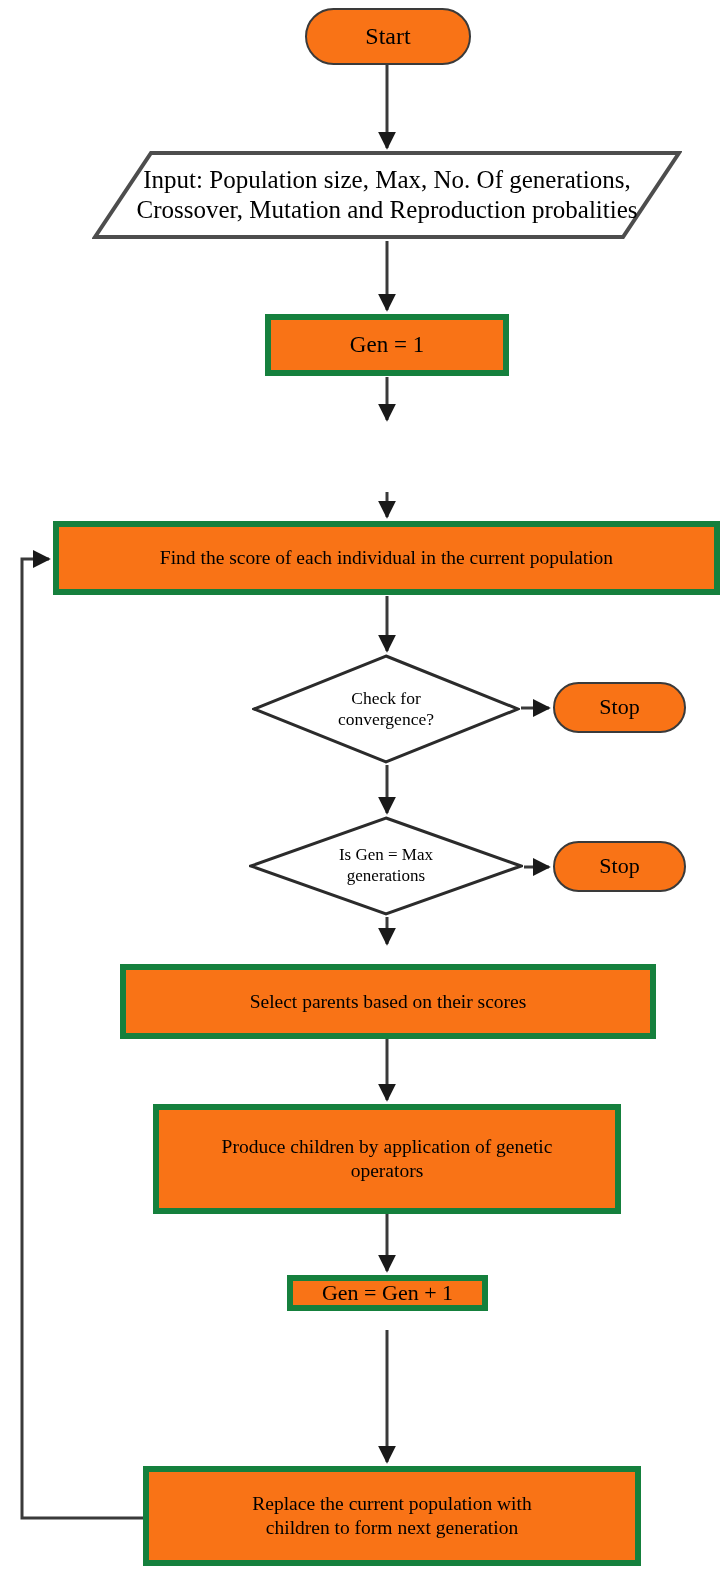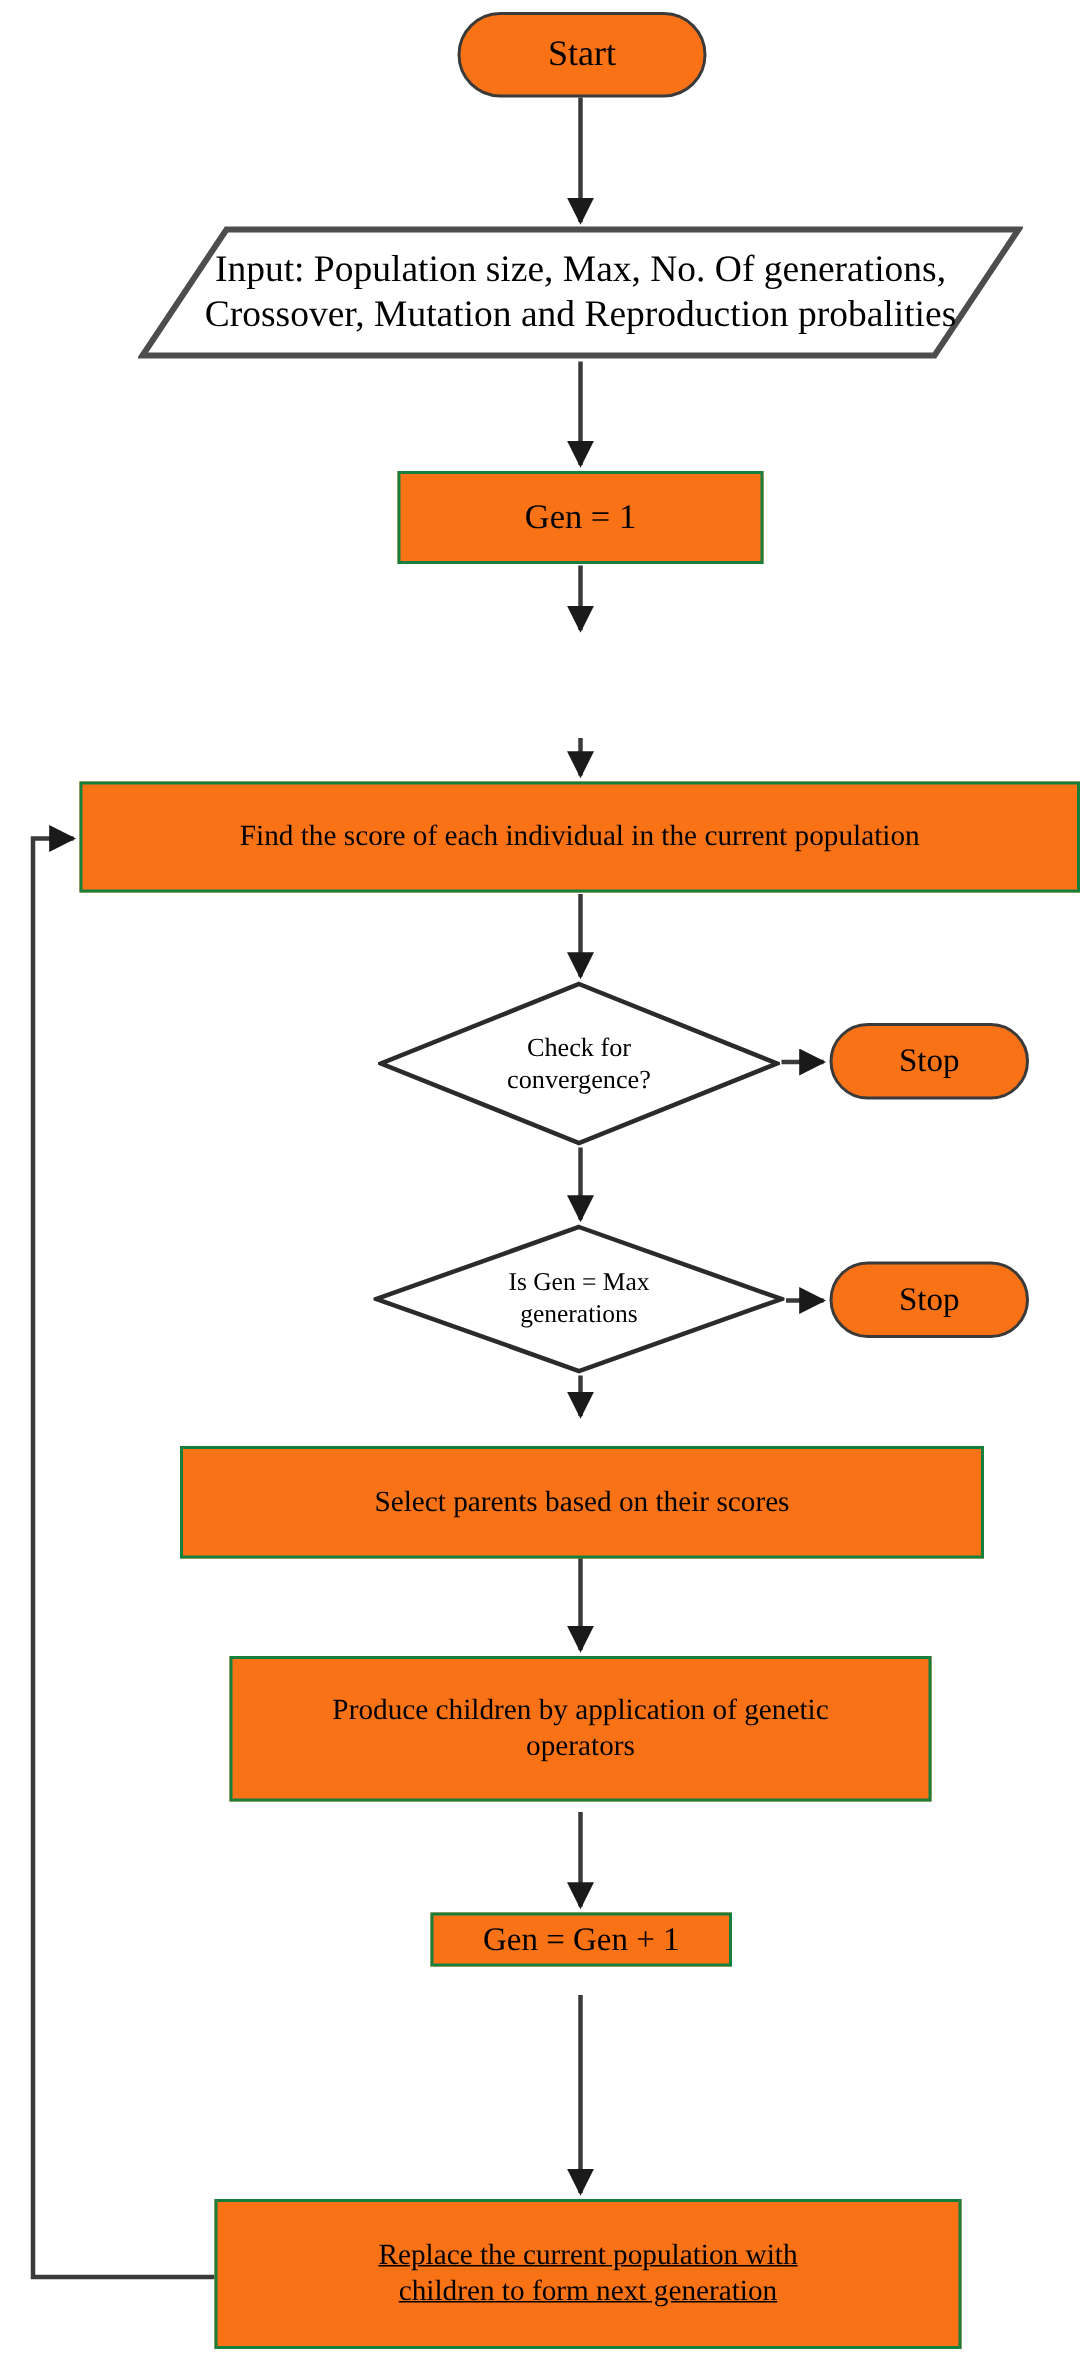--- a/index.html
+++ b/index.html
@@ -37,21 +37,21 @@
     color: #000000;
     line-height: 1.22;
   }
   .node .lbl {
     display: block;
     padding: 0 10px;
     white-space: pre-line;
   }
   
   .rect {
-    border: 2px solid #15803d;
+    border: 6px solid #15803d;
     text-align: center;
   }
   .terminator {
     border: 2px solid #3a3a3a;
     border-radius: 999px;
   }
   .decision {
     border: none;
     background: transparent;
   }
@@ -85,23 +85,23 @@
   #node-start      { left: 305px; top: 8px;    width: 166px; height: 57px;  font-size: 24px; }
   #node-input      { left: 92px;  top: 150px;  width: 590px; height: 90px;  font-size: 25px; }
   #node-gen1       { left: 265px; top: 314px;  width: 244px; height: 62px;  font-size: 23px; }
   #node-randpop    { left: 265px; top: 424px;  width: 244px; height: 67px;  font-size: 18.5px; }
   #node-findscore  { left: 53px;  top: 521px;  width: 667px; height: 74px;  font-size: 19.5px; }
   #node-converge   { left: 252px; top: 654px;  width: 268px; height: 110px; font-size: 17.5px; font-family: Liberation Serif, serif; }
   #node-stop1      { left: 553px; top: 682px;  width: 133px; height: 51px;  font-size: 22px; }
   #node-genmax     { left: 249px; top: 816px;  width: 274px; height: 100px; font-size: 17px; }
   #node-stop2      { left: 553px; top: 841px;  width: 133px; height: 51px;  font-size: 22px; }
   #node-selparents { left: 120px; top: 948px;  width: 536px; height: 75px;  font-size: 19.5px; margin-top: 16px; }
-  #node-children   { left: 153px; top: 1104px; width: 468px; height: 97px; font-size: 19.5px; }
+  #node-children   { left: 153px; top: 1104px; width: 468px; height: 110px; font-size: 19.5px; }
   #node-genplus    { left: 287px; top: 1275px; width: 201px; height: 36px;  font-size: 22px; }
-  #node-replace    { left: 143px; top: 1466px; width: 498px; height: 100px; font-size: 19.5px; text-decoration: underline; }
+  #node-replace    { left: 143px; top: 1466px; width: 498px; height: 100px; font-size: 19.5px; }
 </style>
 </head>
 <body>
 
 <div id="canvas">
 
   <svg id="edges" viewBox="0 0 720 1572" width="720" height="1572" xmlns="http://www.w3.org/2000/svg">
     <defs>
       <marker id="arrow" viewBox="0 0 10 10" refX="9" refY="5" markerWidth="6" markerHeight="6" orient="auto-start-reverse">
         <path d="M 0 0 L 10 5 L 0 10 z" fill="#1a1a1a"></path>

